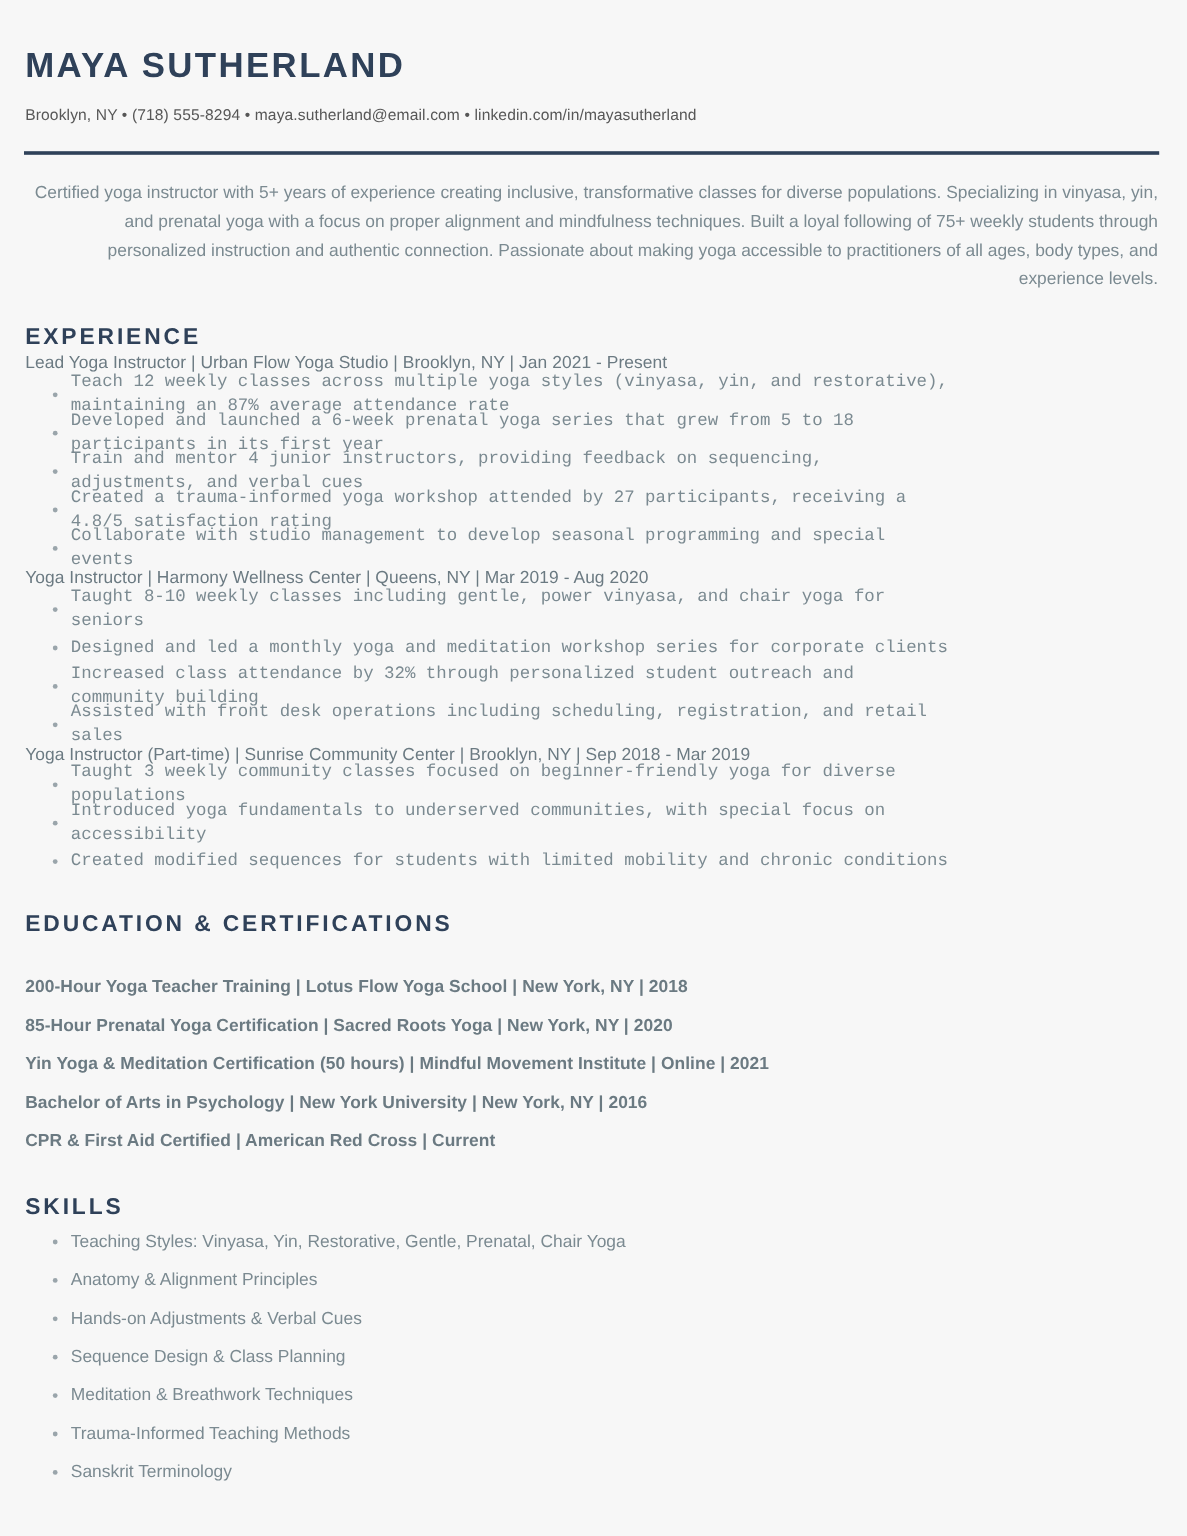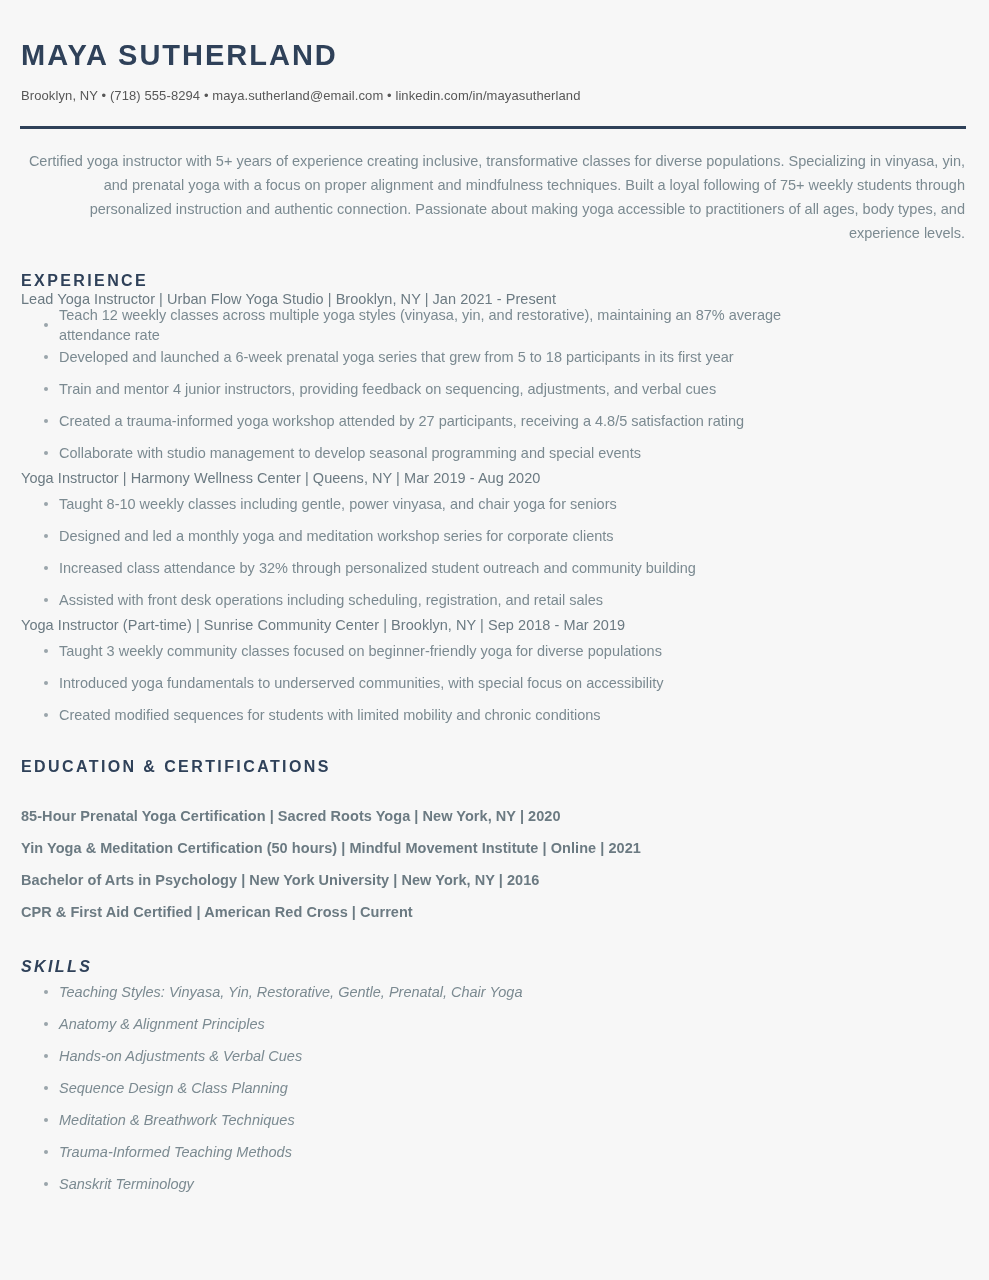--- a/index.html
+++ b/index.html
@@ -55,21 +55,21 @@
     margin: 20px 0 0 1px;
     width: 944px;
     text-align: right;
   }
 
   
   .section {
     margin-top: 26px;
   }
   .section-title {
-    font-size: 16px;
+    font-size: 19px;
     font-weight: bold;
     color: #2f4159;
     letter-spacing: 2.4px;
     margin: 0 0 0 1px;
     line-height: 1.2;
   }
   .entry-heading {
     font-size: 14.5px;
     font-weight: normal;
     color: #6b7a82;
@@ -103,33 +103,33 @@
     top: 14px;
     width: 4px;
     height: 4px;
     border-radius: 50%;
     background: #9aa5ab;
   }
 
   
   .exp-first-heading { margin-top: 25px; }
   .exp-next-heading  { margin-top: 17px; }
-  .bullets-after-heading { margin-top: 18px; }
+  .bullets-after-heading { margin-top: 18px; font-family: Liberation Mono, monospace; }
 
   .edu-list { margin-top: 24px; }
   .edu-item {
     font-size: 14.5px;
     font-weight: bold;
     color: #6b7a82;
     line-height: 32px;
     margin-left: 1px;
     letter-spacing: 0.05px;
   }
 
-  .skills-section { margin-top: 29px; font-style: italic; }
+  .skills-section { margin-top: 29px; }
   .skills-list { margin-top: 19px; }
 </style>
 </head>
 <body>
 
 <div class="page">
 
   <div>
     <h1 class="name">MAYA SUTHERLAND</h1>
     <div class="contact">Brooklyn, NY • (718) 555-8294 • maya.sutherland@email.com • linkedin.com/in/mayasutherland</div>
@@ -168,20 +168,21 @@
         <li>Taught 3 weekly community classes focused on beginner-friendly yoga for diverse populations</li>
         <li>Introduced yoga fundamentals to underserved communities, with special focus on accessibility</li>
         <li>Created modified sequences for students with limited mobility and chronic conditions</li>
       </ul>
     </div>
   </div>
 
   <div class="section">
     <div class="section-title">EDUCATION &amp; CERTIFICATIONS</div>
     <div class="edu-list">
+      <div class="edu-item">200-Hour Yoga Teacher Training | Lotus Flow Yoga School | New York, NY | 2018</div>
       <div class="edu-item">85-Hour Prenatal Yoga Certification | Sacred Roots Yoga | New York, NY | 2020</div>
       <div class="edu-item">Yin Yoga &amp; Meditation Certification (50 hours) | Mindful Movement Institute | Online | 2021</div>
       <div class="edu-item">Bachelor of Arts in Psychology | New York University | New York, NY | 2016</div>
       <div class="edu-item">CPR &amp; First Aid Certified | American Red Cross | Current</div>
     </div>
   </div>
 
   <div class="section skills-section">
     <div class="section-title">SKILLS</div>
     <ul class="bullets skills-list">

